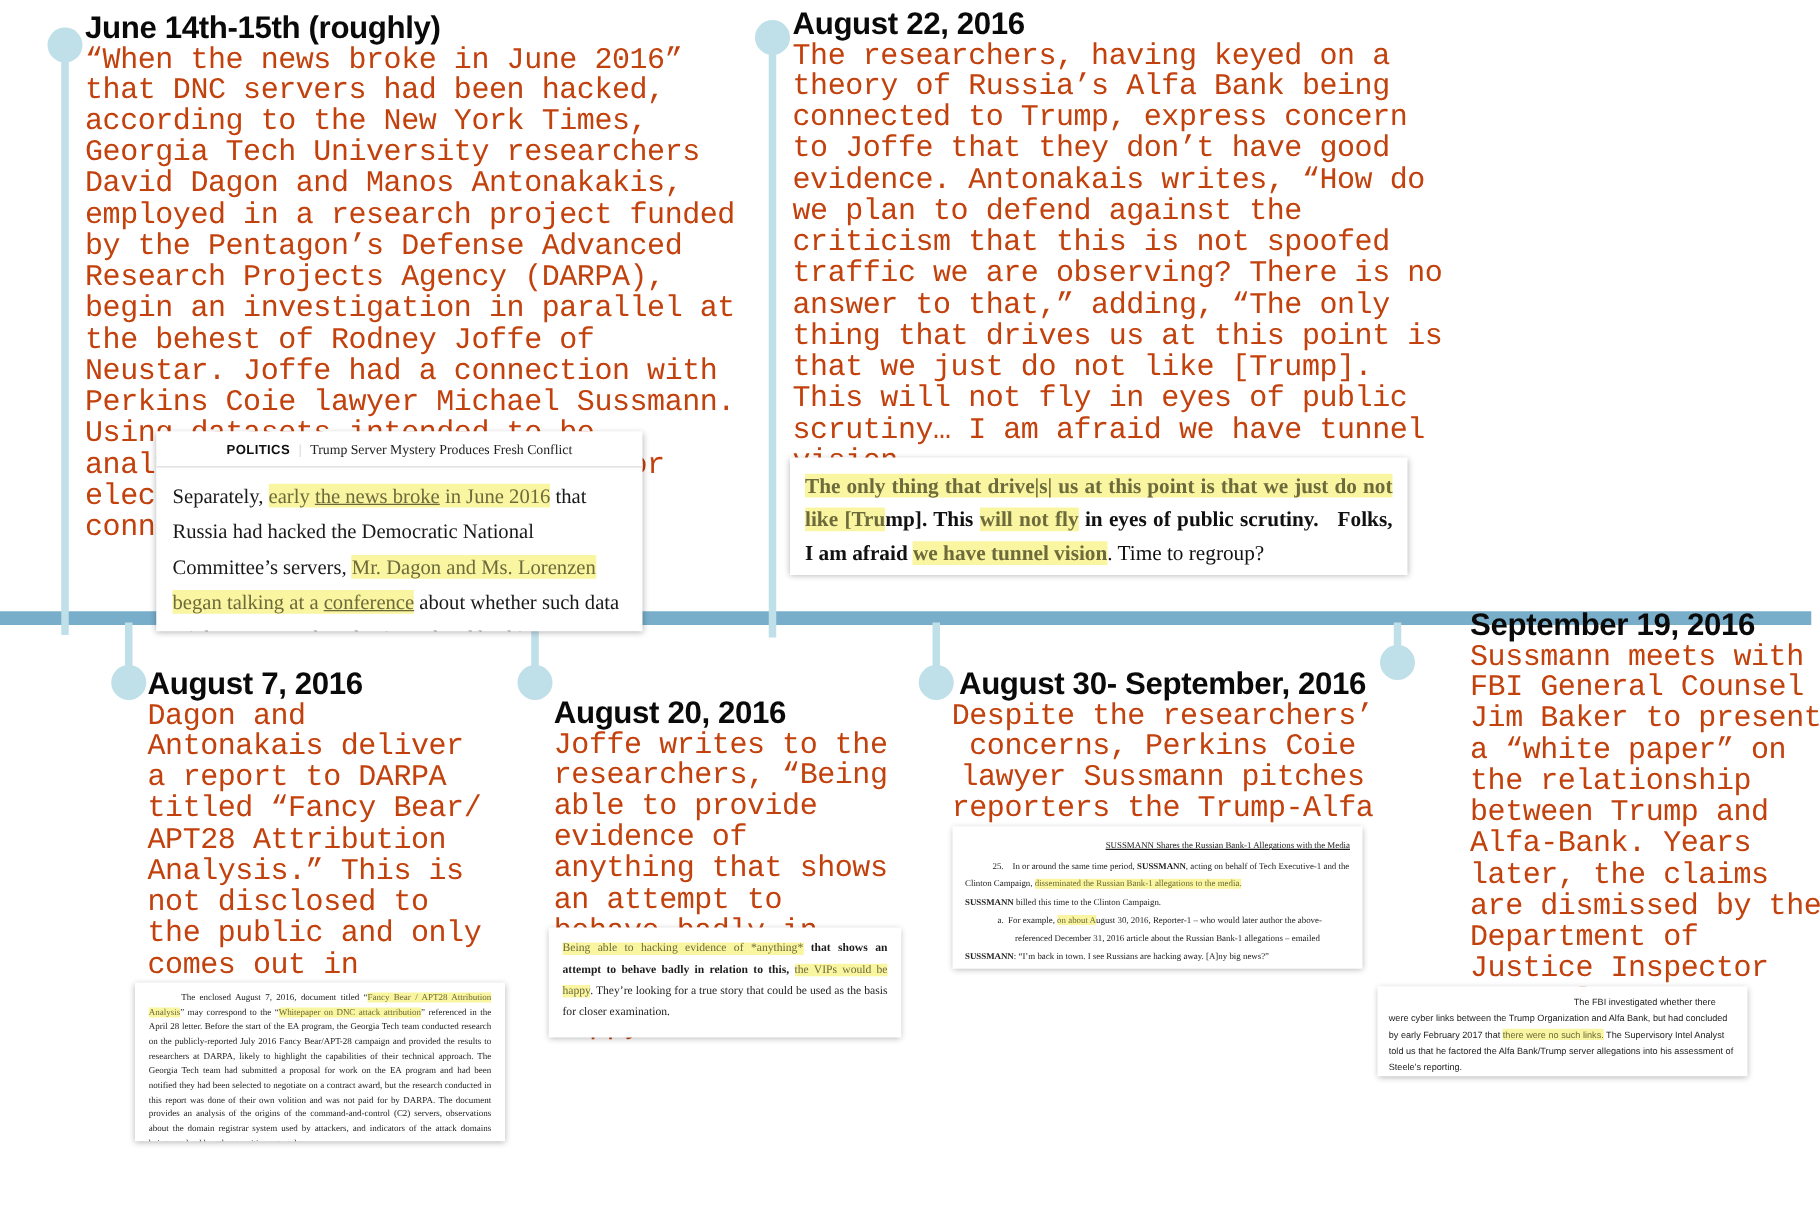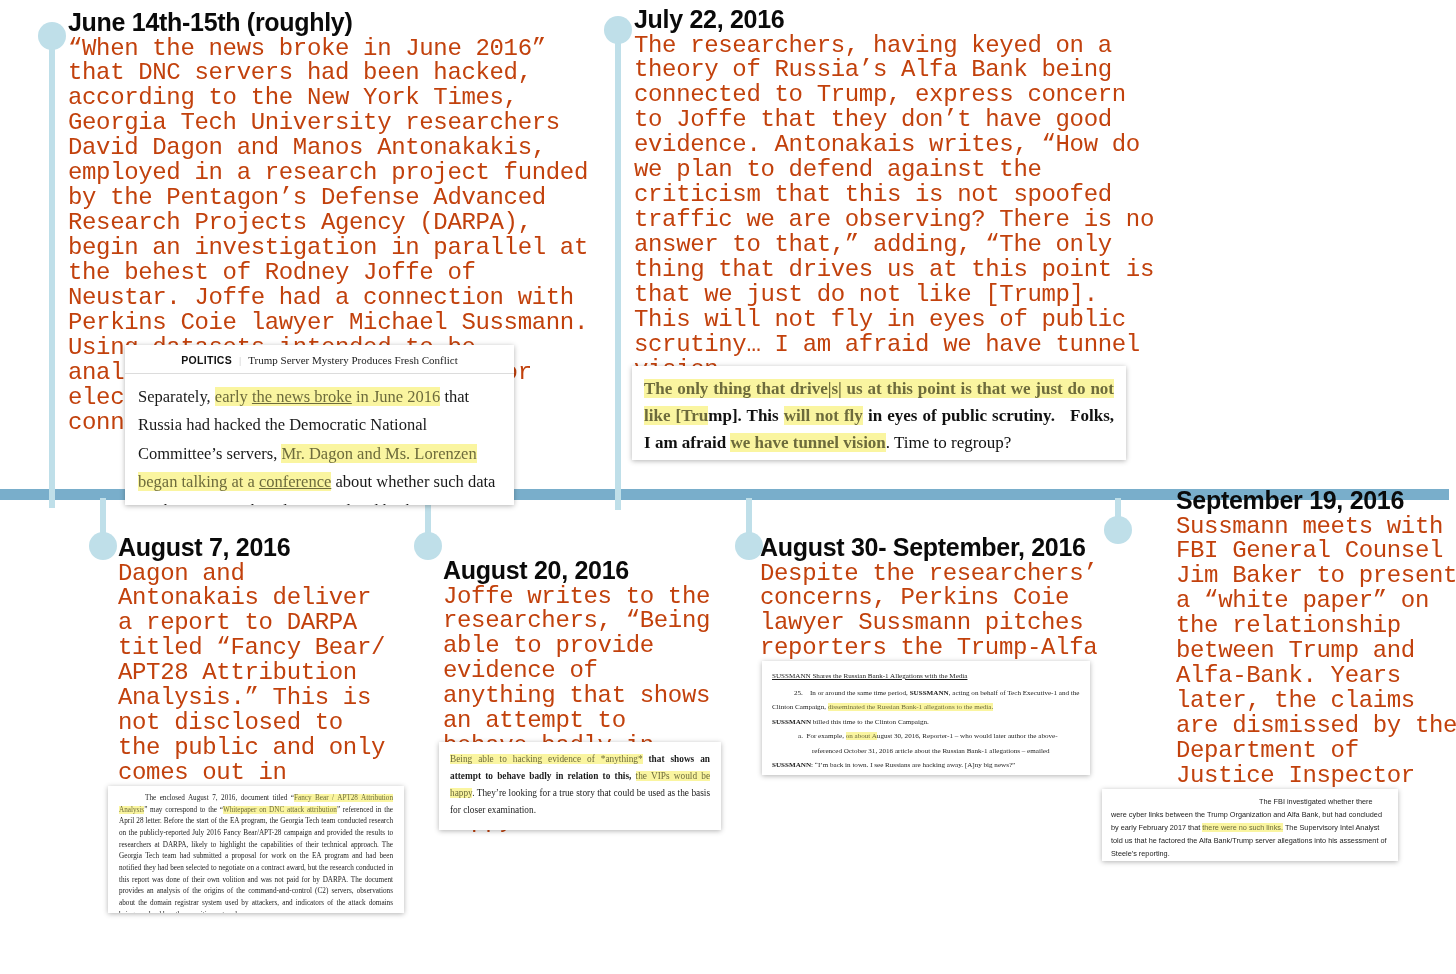--- a/index.html
+++ b/index.html
@@ -161,21 +161,21 @@
   #clip-indict {
     left: 762px; top: 661px;
     width: 328px; height: 114px;
     font-family: "Liberation Serif", serif;
     padding: 8px 10px 0 10px;
     font-size: 7.1px;
     line-height: 2.05;
     color: #1c1c1c;
   }
   #clip-indict .hdr {
-    text-align: left;
+    text-align: right;
     text-decoration: underline;
     margin-bottom: 2px;
   }
   #clip-indict p { margin: 0; }
   #clip-indict .ind1 { text-indent: 22px; }
   #clip-indict .ind2 { padding-left: 40px; text-indent: -14px; }
   #clip-indict b { font-weight: bold; }
 
   
   #clip-oig {
@@ -238,21 +238,21 @@
     <div class="body">
       <span>Separately, </span><mark class="hlg"><span>early </span><span class="uline">the news broke</span><span> in June 2016</span></mark><span> that</span>
       <span>Russia had hacked the Democratic National</span>
       <span>Committee’s servers, </span><mark class="hlg">Mr. Dagon and Ms. Lorenzen</mark>
       <mark class="hlg"><span>began talking at a </span><span class="uline">conference</span></mark><span> about whether such</span>
       <span>data might uncover other election-related hacking.</span>
     </div>
   </div>
 
   <div class="event" style="left:634px; top:7px; width:530px;">
-    <div class="event-title">July 22, 2016</div>
+    <div class="event-title">August 22, 2016</div>
     <div class="event-body">The researchers, having keyed on a theory of Russia’s Alfa Bank being connected to Trump, express concern to Joffe that they don’t have good evidence. Antonakais writes, “How do we plan to defend against the criticism that this is not spoofed traffic we are observing? There is no answer to that,” adding, “The only thing that drives us at this point is that we just do not like [Trump]. This will not fly in eyes of public scrutiny… I am afraid we have tunnel vision.</div>
   </div>
 
   <div class="clip" id="clip-email">
     <mark class="hlg">The only thing that drive|s| us at this point is that we just do not</mark>
     <mark class="hlg">like [Tru</mark><span>mp]. This </span><mark class="hlg">will not fly</mark><span> in eyes of public scrutiny.&nbsp;&nbsp; Folks, I</span>
     <span>am afraid </span><mark class="hlg">we have tunnel vision</mark><span class="reg">. Time to regroup?</span>
   </div>
 
   <div class="event" style="left:118px; top:535px; width:275px;">
@@ -266,30 +266,30 @@
 
   <div class="event" style="left:443px; top:558px; width:275px;">
     <div class="event-title">August 20, 2016</div>
     <div class="event-body">Joffe writes to the researchers, “Being able to provide evidence of anything that shows an attempt to behave badly in relation to this, the VIPs would be happy. ”</div>
   </div>
 
   <div class="clip" id="clip-joffe" style="left:439px; top:742px; width:282px; height:88px; font-family:'Liberation Serif', serif; padding:9px 11px 0 11px; font-size:9.3px; line-height:1.82; color:#1c1c1c; text-align:justify;">
     <mark class="hlg">Being able to hacking evidence of *anything*</mark><b> that shows an attempt to behave badly in relation to this,</b> <mark class="hlg">the VIPs would be happy</mark>. They’re looking for a true story that could be used as the basis for closer examination.
   </div>
 
-  <div class="event" style="left:760px; top:535px; width:340px;">
+  <div class="event" style="left:760px; top:535px; width:340px;text-align:center;">
     <div class="event-title">August 30- September, 2016</div>
     <div class="event-body">Despite the researchers’ concerns, Perkins Coie lawyer Sussmann pitches reporters the Trump-Alfa story.</div>
   </div>
 
   <div class="clip" id="clip-indict">
     <div class="hdr">SUSSMANN Shares the Russian Bank-1 Allegations with the Media</div>
     <p class="ind1"><span>25.</span>&nbsp;&nbsp;&nbsp;&nbsp;<span>In or around the same time period, </span><b>SUSSMANN</b><span>, acting on behalf of Tech Executive-1 and the Clinton Campaign, </span><mark class="hlg">disseminated the Russian Bank-1 allegations to the media.</mark></p>
     <p><b>SUSSMANN</b><span> billed this time to the Clinton Campaign.</span></p>
-    <p class="ind2"><span>a.</span>&nbsp;&nbsp;<span>For example, </span><mark class="hlg">on about A</mark><span>ugust 30, 2016, Reporter-1 – who would later author the above-referenced October 31, 2016 article about the Russian Bank-1 allegations – emailed</span></p>
+    <p class="ind2"><span>a.</span>&nbsp;&nbsp;<span>For example, </span><mark class="hlg">on about A</mark><span>ugust 30, 2016, Reporter-1 – who would later author the above-referenced December 31, 2016 article about the Russian Bank-1 allegations – emailed</span></p>
     <p><b>SUSSMANN</b><span>: “I’m back in town.  I see Russians are hacking away.  [A]ny big news?”</span></p>
   </div>
 
   <div class="event" style="left:1140px; top:488px; width:295px;margin-left:36px;">
     <div class="event-title">September 19, 2016</div>
     <div class="event-body">Sussmann meets with FBI General Counsel Jim Baker to present a “white paper” on the relationship between Trump and Alfa-Bank. Years later, the claims are dismissed by the Department of Justice Inspector General.</div>
   </div>
 
   <div class="clip" id="clip-oig">
     <p><span>The FBI investigated whether there were cyber links between the Trump Organization and Alfa Bank, but had concluded by early February 2017 that </span><mark class="hlg">there were no such links.</mark><span>  The Supervisory Intel Analyst told us that he factored the Alfa Bank/Trump server allegations into his assessment of Steele’s reporting.</span></p>

